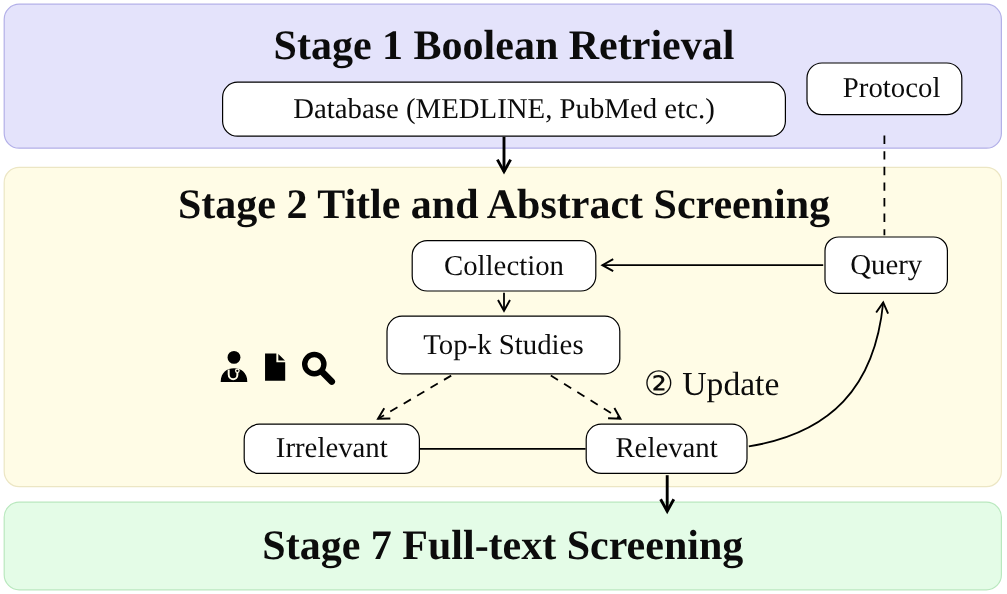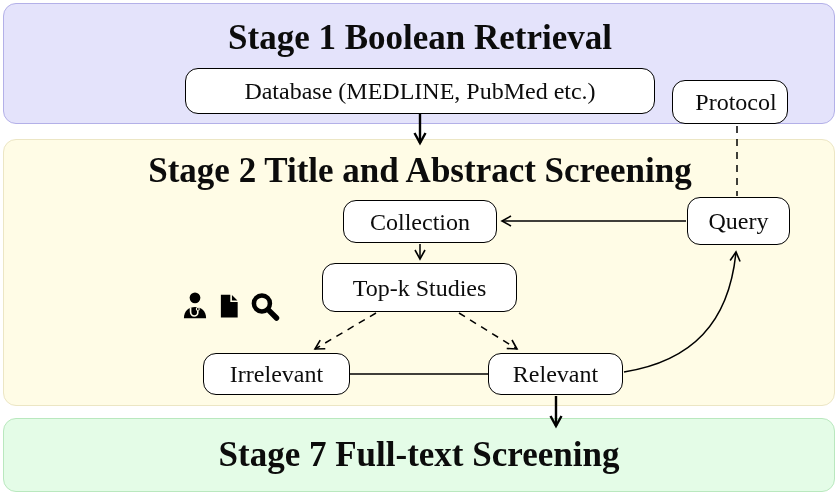--- a/index.html
+++ b/index.html
@@ -21,23 +21,23 @@
   #t3{left:119px;top:439px;width:600px;}
 
   .overlay{position:absolute;left:0;top:0;z-index:2;pointer-events:none;}
 
   .node{
     position:absolute;z-index:3;background:#ffffff;border:1.8px solid #000;
     border-radius:13px;display:flex;align-items:center;justify-content:center;
     font-size:24px;line-height:28px;white-space:nowrap;box-sizing:border-box;color:#0c0c0c;
   }
   #n-database{left:185px;top:68px;width:470px;height:46px;}
-  #n-protocol{left:672px;top:80px;width:116px;height:44px;padding-left:12px;}
+  #n-protocol{left:672px;top:52px;width:130px;height:44px;padding-left:12px;}
   #n-collection{left:343px;top:200px;width:154px;height:43px;}
-  #n-query{left:687px;top:197px;width:103px;height:48px;}
+  #n-query{left:687px;top:197px;width:103px;height:48px;border-radius:12px;}
   #n-topk{left:322px;top:263px;width:195px;height:49px;}
   #n-irrelevant{left:203px;top:353px;width:147px;height:42px;}
   #n-relevant{left:488px;top:353px;width:135px;height:42px;}
 
   .elabel{
     position:absolute;z-index:3;font-size:28px;line-height:30px;
     text-align:center;white-space:nowrap;color:#0c0c0c;
   }
   #l-feedback{left:135px;top:254px;width:200px;}
   #l-rerank{left:519px;top:231px;width:150px;}
@@ -97,20 +97,21 @@
   <div class="node" id="n-topk">
     <span>Top-k Studies</span>
   </div>
   <div class="node" id="n-irrelevant">
     <span>Irrelevant</span>
   </div>
   <div class="node" id="n-relevant">
     <span>Relevant</span>
   </div>
 
+  <div class="elabel" id="l-update">② Update</div>
 
   <div id="icons">
     <svg viewBox="0 0 24 24" width="28" height="32">
       <circle cx="12" cy="5" r="4.6" fill="#000"></circle>
       <path d="M2.5,22.5 C2.5,15.8 7,12.8 12,12.8 C17,12.8 21.5,15.8 21.5,22.5 Z" fill="#000"></path>
       <path d="M8.2,13.6 L8.2,17 C8.2,19.2 9.8,20.6 11.4,20.6 C13,20.6 14.4,19.3 14.4,17.6 L14.4,16.2" fill="none" stroke="#fffce6" stroke-width="1.4"></path>
       <circle cx="14.4" cy="14.6" r="1.7" fill="#fffce6"></circle>
       <circle cx="14.4" cy="14.6" r="0.8" fill="#000"></circle>
     </svg>
     <svg viewBox="0 0 24 24" width="26" height="32">

